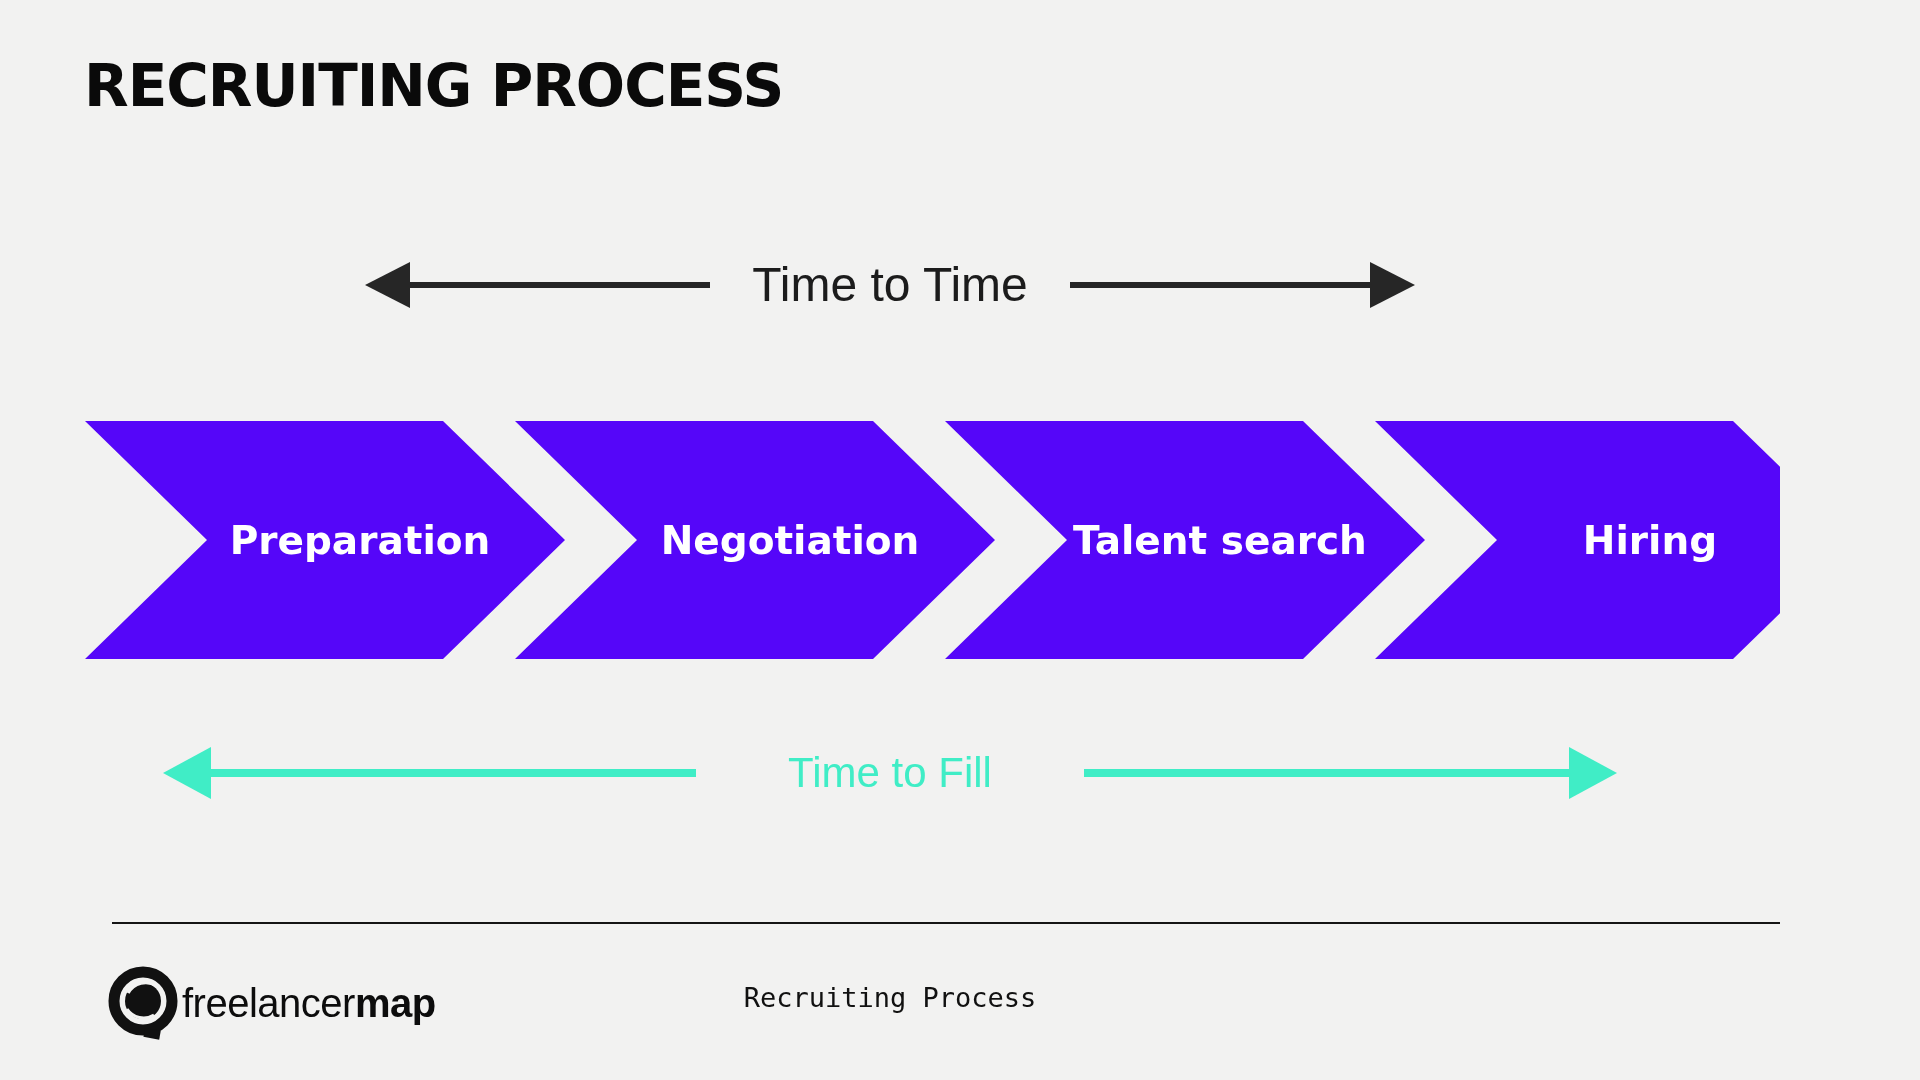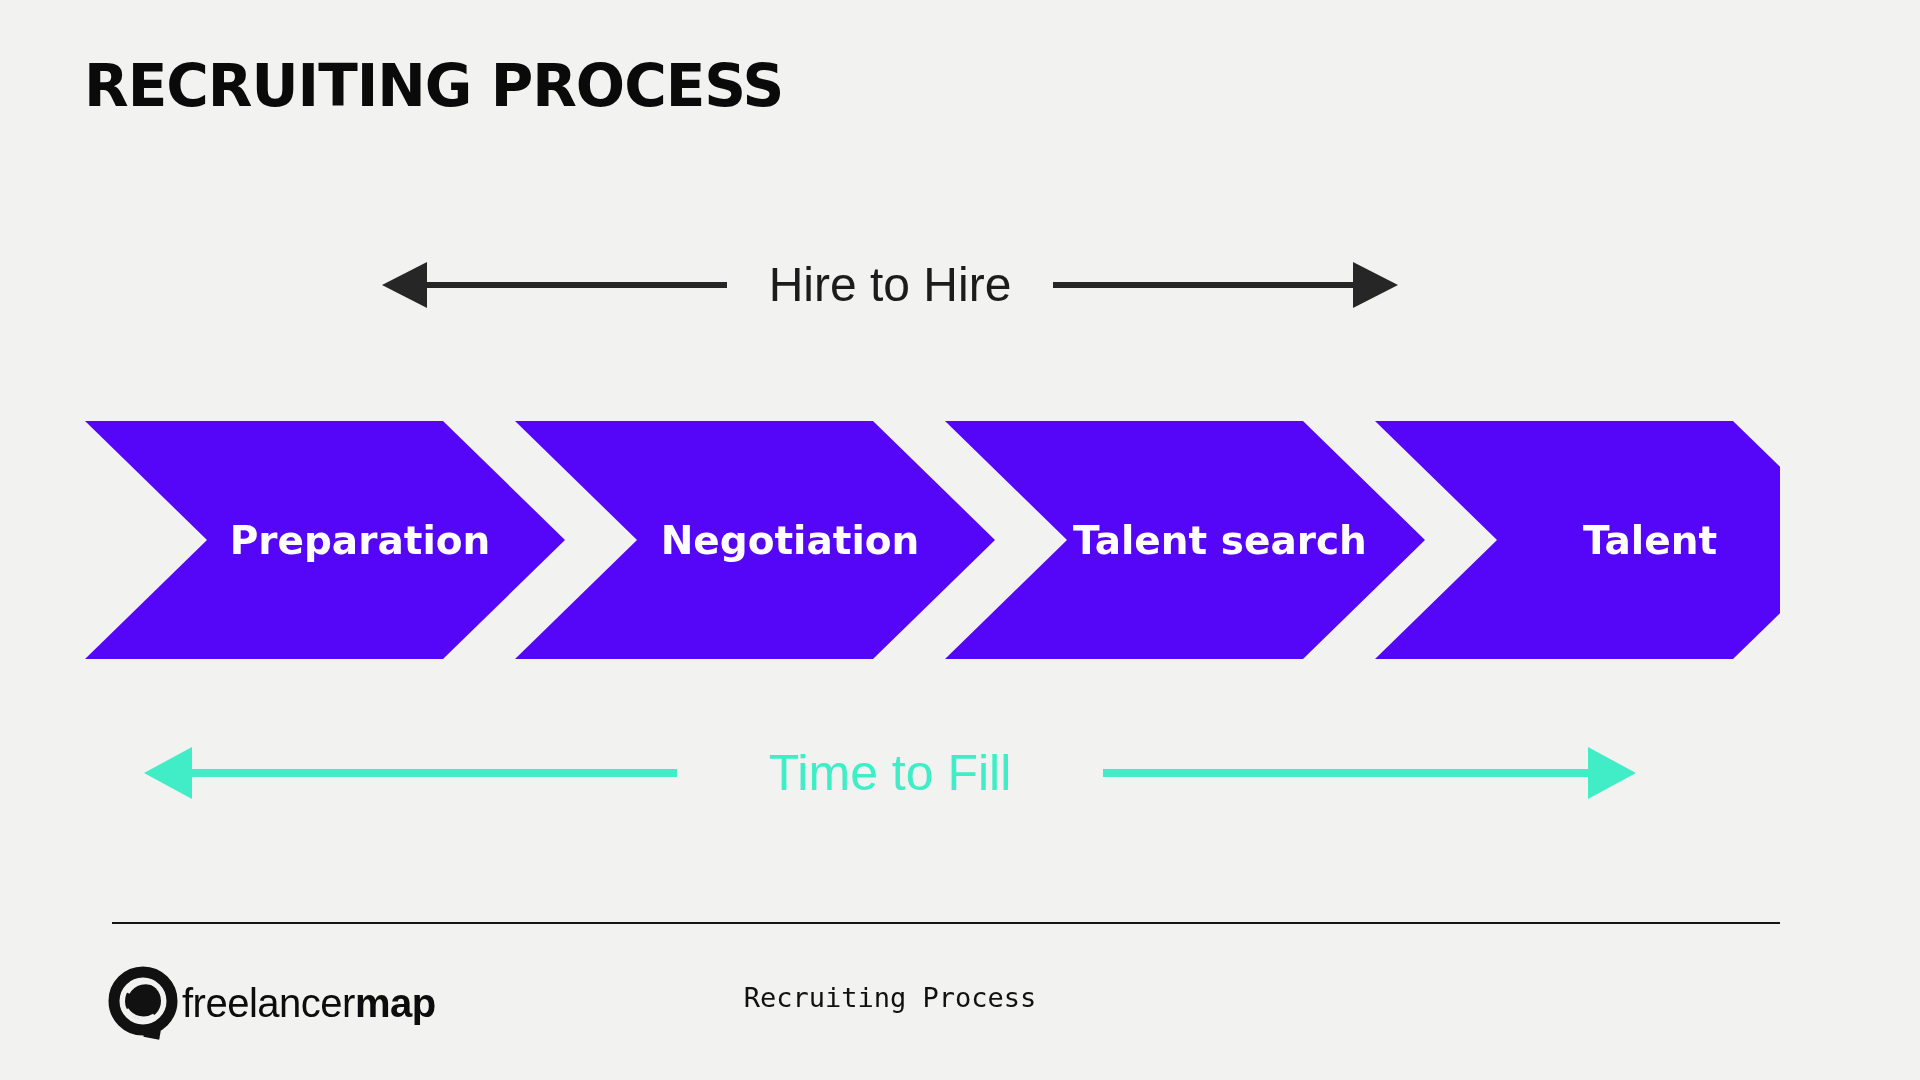--- a/index.html
+++ b/index.html
@@ -39,21 +39,21 @@
   .timeline-hire .head-right{width:0;height:0;border-top:23px solid transparent;border-bottom:23px solid transparent;border-left:45px solid var(--hire-arrow);}
   .timeline-fill .arr{width:533px;}
   .timeline-fill .shaft{height:8px;background:var(--fill-arrow);}
   .timeline-fill .head-left{width:0;height:0;border-top:26px solid transparent;border-bottom:26px solid transparent;border-right:48px solid var(--fill-arrow);}
   .timeline-fill .head-right{width:0;height:0;border-top:26px solid transparent;border-bottom:26px solid transparent;border-left:48px solid var(--fill-arrow);}
   .timeline-label{
     white-space:nowrap;font-weight:400;line-height:1;
     font-family:"Liberation Sans",sans-serif;
   }
   .timeline-hire .timeline-label{font-size:48px;color:#1c1c1c;margin:0 42px;}
-  .timeline-fill .timeline-label{font-size:50px;color:var(--fill-arrow);margin:0 92px;}
+  .timeline-fill .timeline-label{font-size:42px;color:var(--fill-arrow);margin:0 92px;}
 
   
   .steps{position:absolute;left:85px;top:421px;height:238px;display:flex;}
   .chevron{
     width:480px;height:238px;flex:0 0 auto;
     background:var(--step-fill);
     clip-path:polygon(0 0, calc(100% - 122px) 0, 100% 50%, calc(100% - 122px) 100%, 0 100%, 122px 50%);
     display:flex;align-items:center;justify-content:center;
     padding-left:70px;
   }
@@ -82,39 +82,39 @@
 
 <div class="canvas">
 
   <h1 class="page-title">RECRUITING PROCESS</h1>
 
   <div class="timeline timeline-hire">
     <div class="arr">
       <span class="head-left"></span>
       <span class="shaft"></span>
     </div>
-    <span class="timeline-label">Hire to Hire</span>
+    <span class="timeline-label">Time to Time</span>
     <div class="arr">
       <span class="shaft"></span>
       <span class="head-right"></span>
     </div>
   </div>
 
   <div class="steps">
     <div class="chevron">
       <span class="step-label">Preparation</span>
     </div>
     <div class="chevron">
       <span class="step-label">Negotiation</span>
     </div>
     <div class="chevron">
       <span class="step-label">Talent search</span>
     </div>
     <div class="chevron">
-      <span class="step-label">Talent</span>
+      <span class="step-label">Hiring</span>
     </div>
   </div>
 
   <div class="timeline timeline-fill">
     <div class="arr">
       <span class="head-left"></span>
       <span class="shaft"></span>
     </div>
     <span class="timeline-label">Time to Fill</span>
     <div class="arr">

